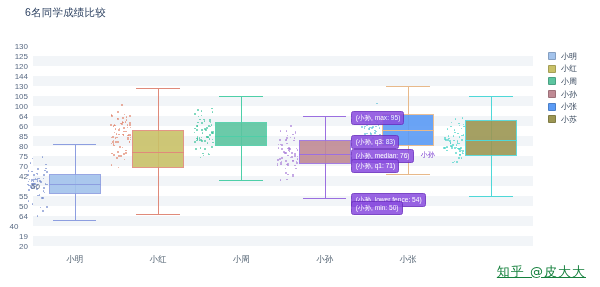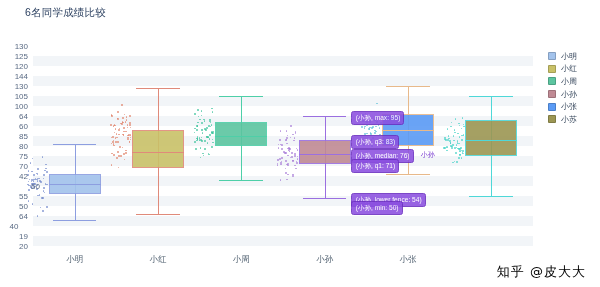--- a/index.html
+++ b/index.html
@@ -52,22 +52,23 @@
   .tip::before{
     content:"";position:absolute;left:-4px;top:50%;
     margin-top:-3px;border:3px solid transparent;
     border-right-color:#8b4fe0;
   }
   .hovername{
     position:absolute;font-size:7px;color:#7b3fd0;white-space:nowrap;
   }
   .watermark{
     position:absolute;right:14px;bottom:6px;
-    font-size:13px;color:#000000;letter-spacing:1px;white-space:nowrap;
+    font-size:13px;color:#15803d;letter-spacing:1px;white-space:nowrap;
     font-family:"DejaVu Sans",sans-serif;
+    text-decoration:underline;
   }
 </style>
 </head>
 <body>
 
 <div id="chart-root">
 
   <div class="title">6名同学成绩比较</div>
 
   <div class="plot" id="plot">

